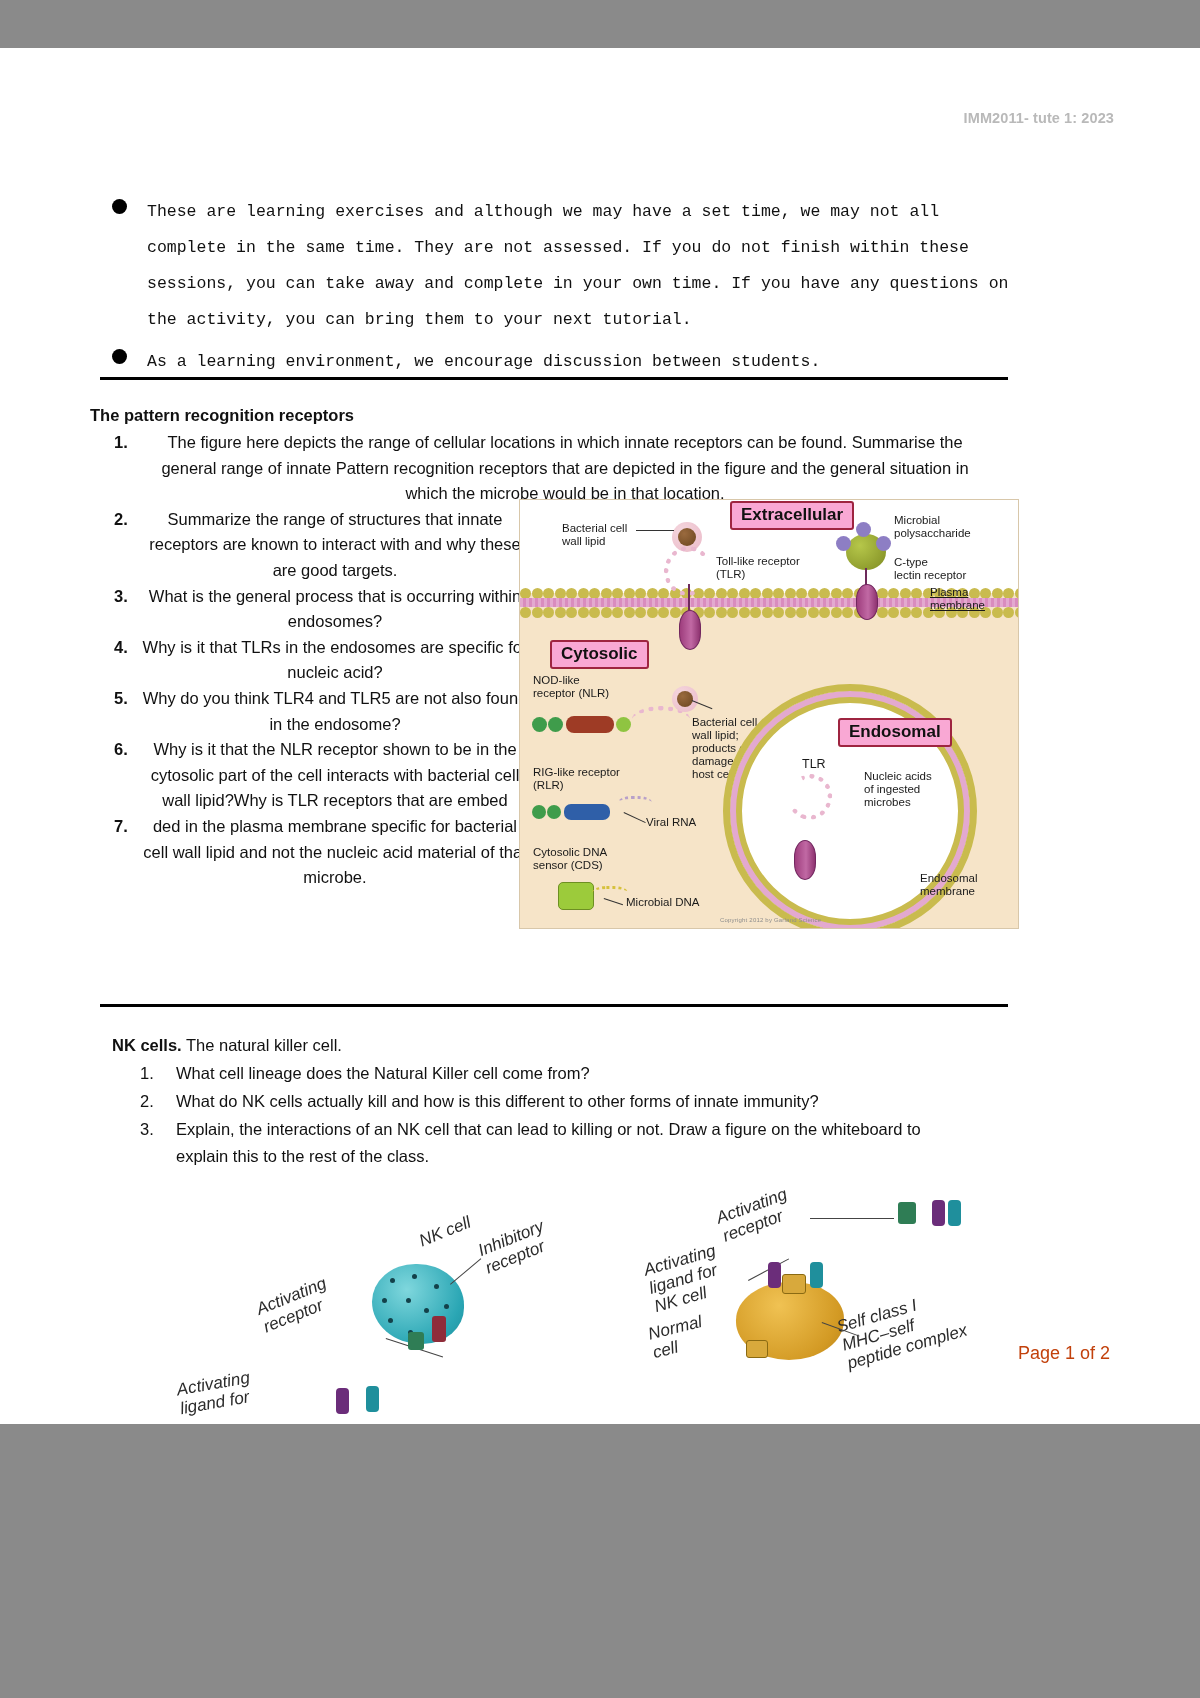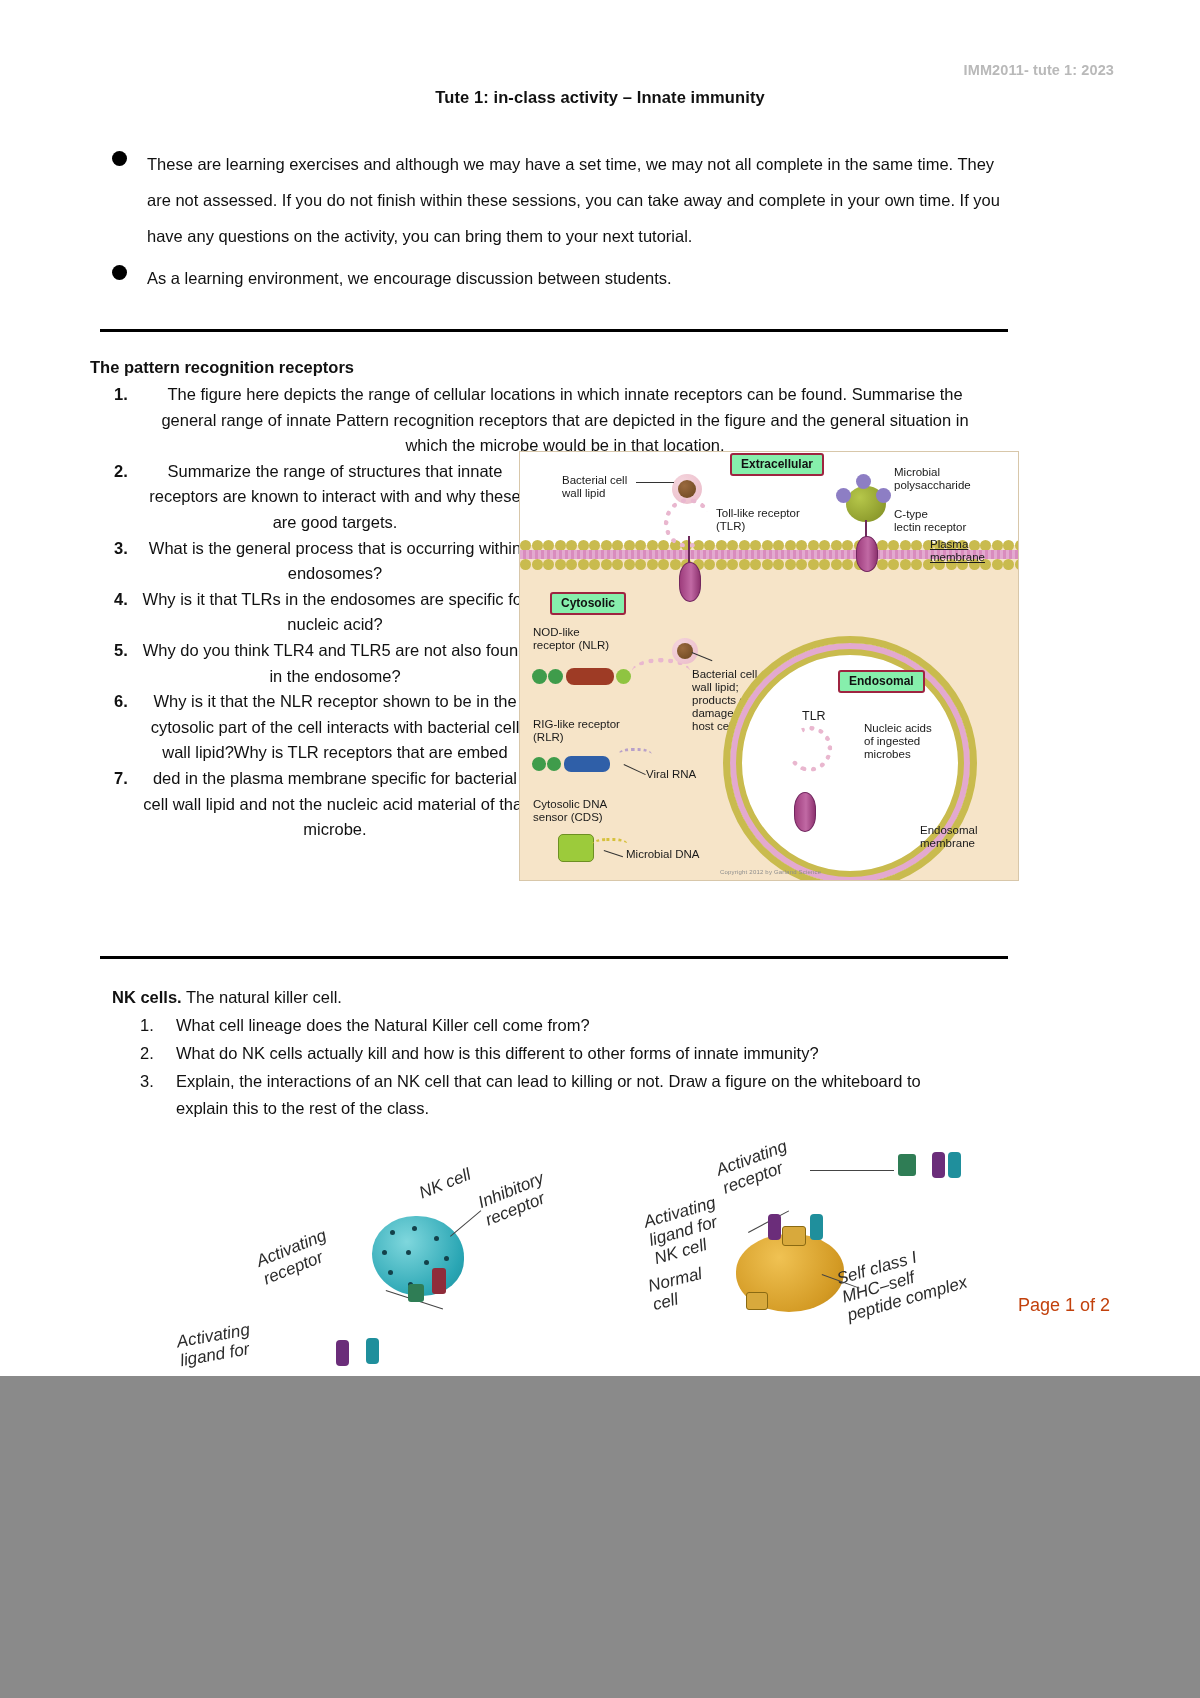--- a/index.html
+++ b/index.html
@@ -1,37 +1,37 @@
 <!DOCTYPE html>
 <html><head>
 <meta charset="utf-8">
 <style>
   html,body{margin:0;padding:0;background:#8a8a8a;}
   body{font-family:"Liberation Sans", sans-serif;}
   .page{
     width:1200px;height:1376px;background:#ffffff;position:relative;
-    box-sizing:border-box;overflow:hidden;
+    box-sizing:border-box;overflow:hidden;margin-top:48px;
   }
   .hdr-right{
     position:absolute;top:62px;right:86px;
     font-size:14.5px;color:#b9b9b9;letter-spacing:.1px;font-weight:600;
   }
   .doc-title{
     position:absolute;top:88px;left:0;width:1200px;text-align:center;
     font-size:16.5px;font-weight:bold;color:#111;letter-spacing:.1px;
   }
   
   .intro{position:absolute;top:146px;left:112px;width:900px;}
   .bullet-row{display:flex;align-items:flex-start;margin-bottom:6px;}
   .dot{
     width:15px;height:15px;border-radius:50%;background:#000;flex:0 0 auto;
     margin-top:5px;margin-right:20px;
   }
   .bullet-txt{
-    font-size:16.5px;line-height:36px;color:#111;flex:1 1 auto;
+    font-size:16.5px;line-height:36px;color:#111;flex:1 1 auto;font-family:Liberation Mono, monospace;
   }
   .rule{
     position:absolute;left:100px;width:908px;height:0;
     border-top:3px solid #000;
   }
   #rule1{top:329px;}
   #rule2{top:956px;}
   .sec-head{
     position:absolute;font-size:16.5px;font-weight:bold;color:#111;
   }
@@ -80,22 +80,22 @@
   .endosome{
     position:absolute;left:203px;top:184px;width:240px;height:240px;
     border-radius:50%;
     background:#fff;
     border:7px solid #c9bb4e;
     box-shadow:inset 0 0 0 6px #e3a9cf, inset 0 0 0 12px #c9bb4e;
   }
   .lab{position:absolute;font-family:"Liberation Sans",sans-serif;color:#1a1a1a;
        font-size:11.5px;line-height:13px;}
   .boxlab{
-    position:absolute;border:2px solid #9e2440;background:#86efac;color:#111;
-    font-weight:bold;font-size:12px;padding:2px 9px 3px;border-radius:3px;
+    position:absolute;border:2px solid #9e2440;background:#f9a8d4;color:#111;
+    font-weight:bold;font-size:17px;padding:2px 9px 3px;border-radius:3px;
     font-family:"Liberation Sans",sans-serif;
   }
   .leader{position:absolute;background:#333;height:1px;transform-origin:0 0;}
   .tlr-body{
     position:absolute;width:38px;height:40px;border:5px dotted #e9b7cf;
     border-radius:50%;border-right-color:transparent;
   }
   .sphere{
     position:absolute;border-radius:50%;
   }
@@ -141,21 +141,20 @@
   .recpt{position:absolute;}
   .lig-purple{position:absolute;width:13px;height:26px;border-radius:4px;background:#6b2d7a;}
   .lig-teal{position:absolute;width:13px;height:26px;border-radius:4px;background:#1f8f9c;}
 </style>
 </head>
 <body>
 
 <div class="page">
 
   <div class="hdr-right">IMM2011- tute 1: 2023</div>
-  <div class="doc-title">Tute 1: in-class activity – Innate immunity</div>
 
   <div class="intro">
     <div class="bullet-row">
       <span class="dot"></span>
       <span class="bullet-txt">These are learning exercises and although we may have a set time, we may not all complete in the same time. They are not assessed. If you do not finish within these sessions, you can take away and complete in your own time. If you have any questions on the activity, you can bring them to your next tutorial.</span>
     </div>
     <div class="bullet-row">
       <span class="dot"></span>
       <span class="bullet-txt">As a learning environment, we encourage discussion between students.</span>
     </div>

